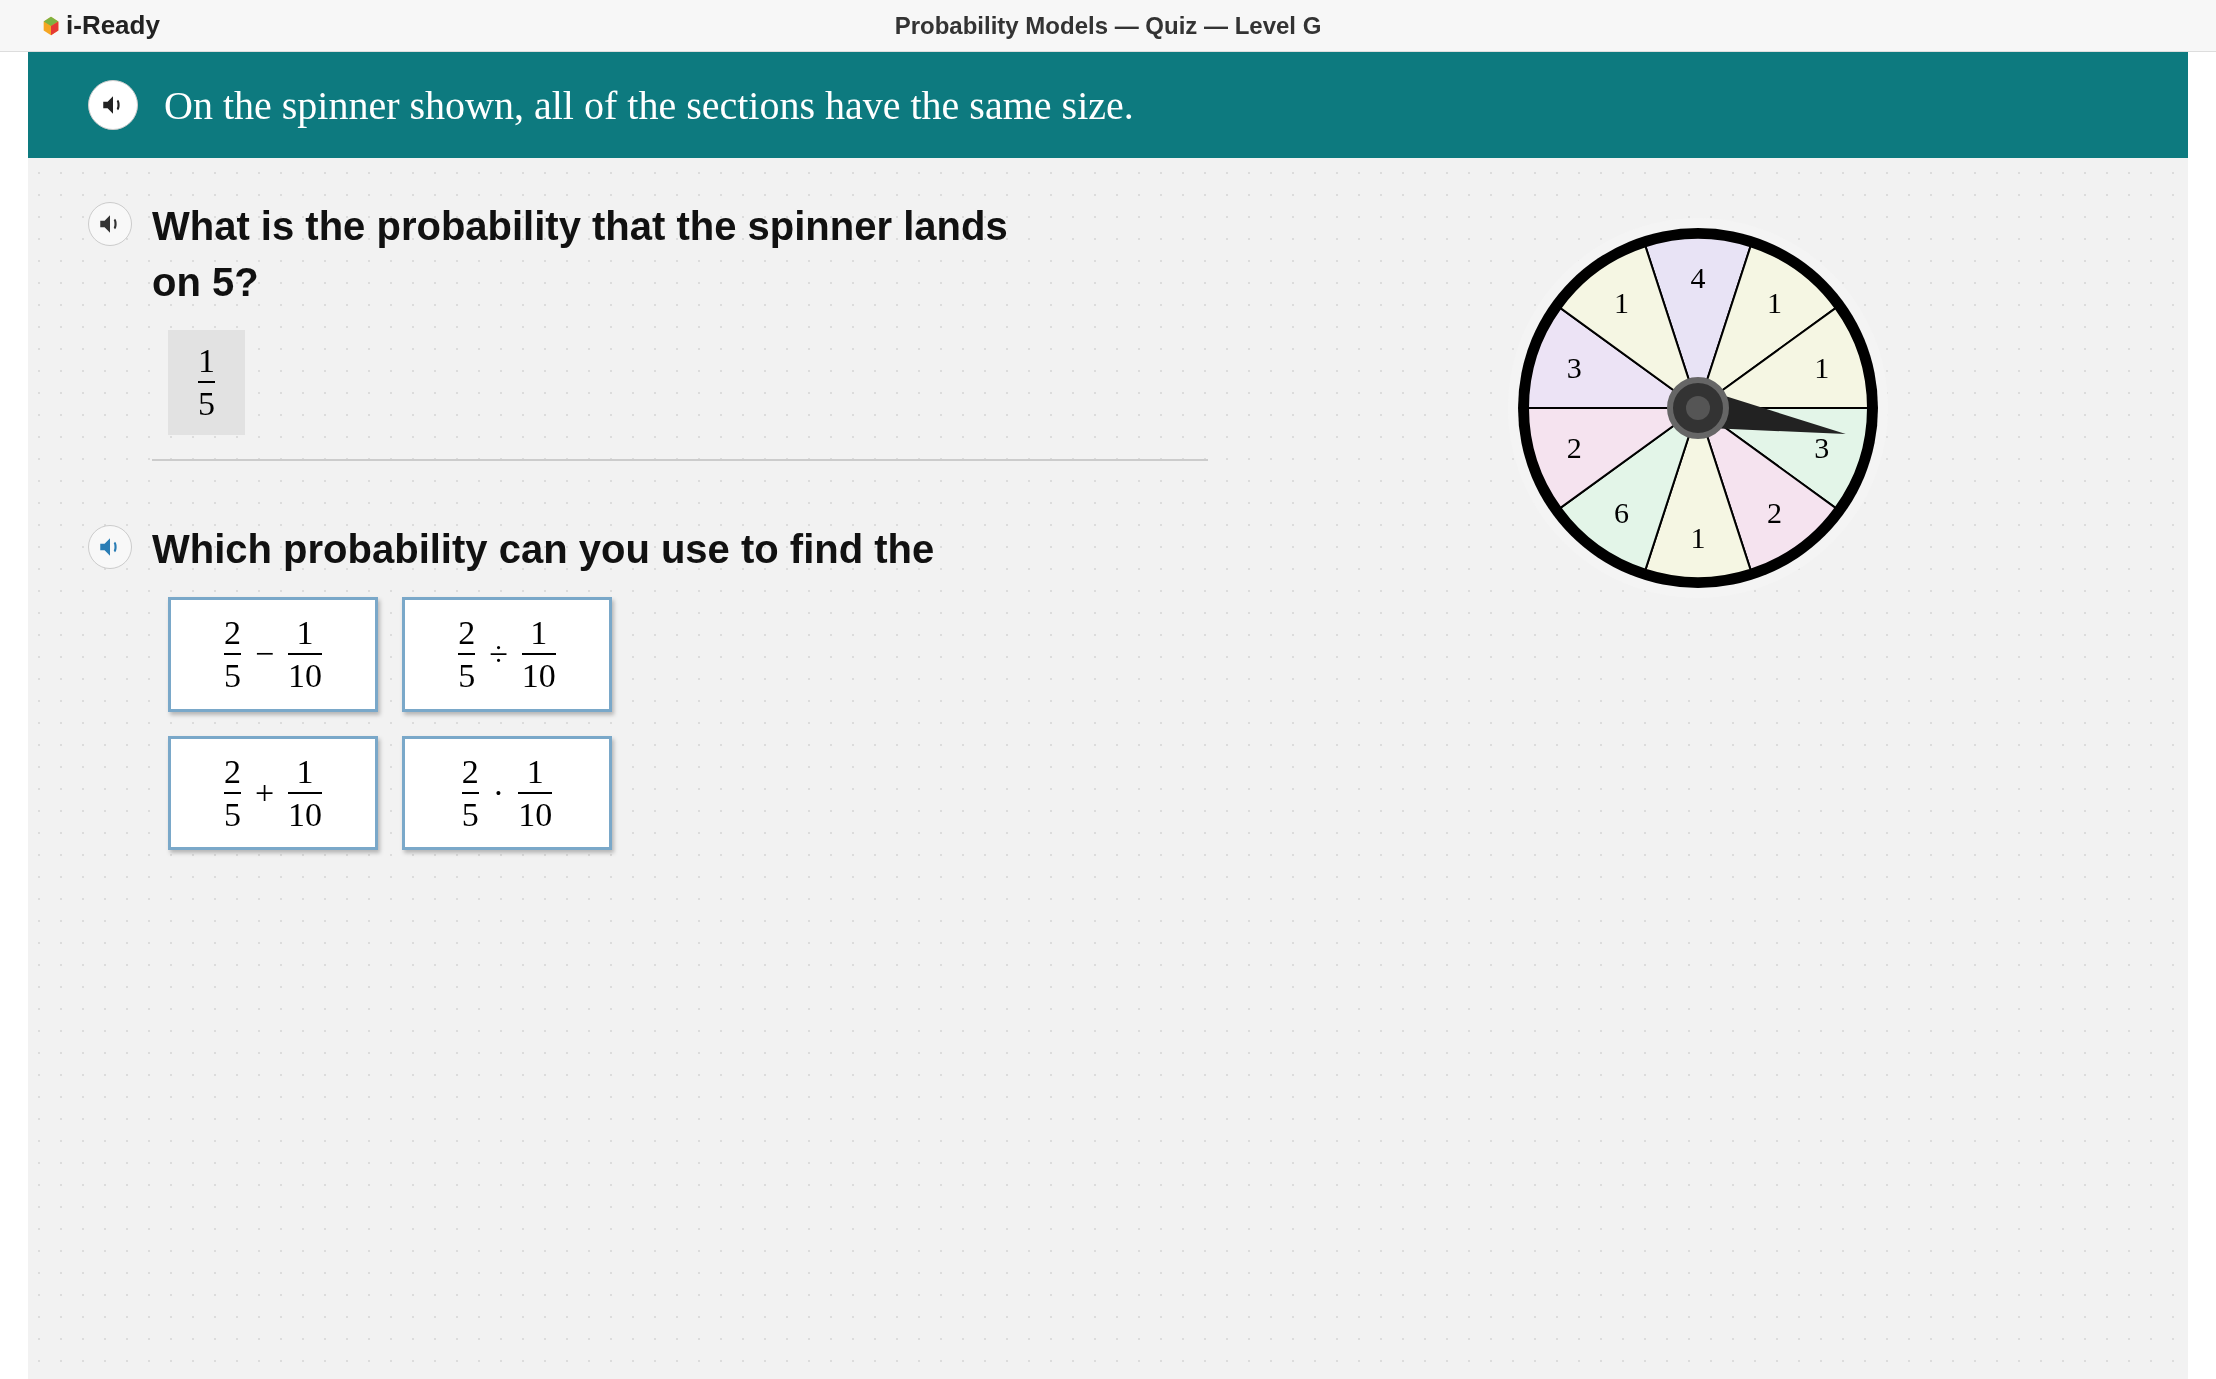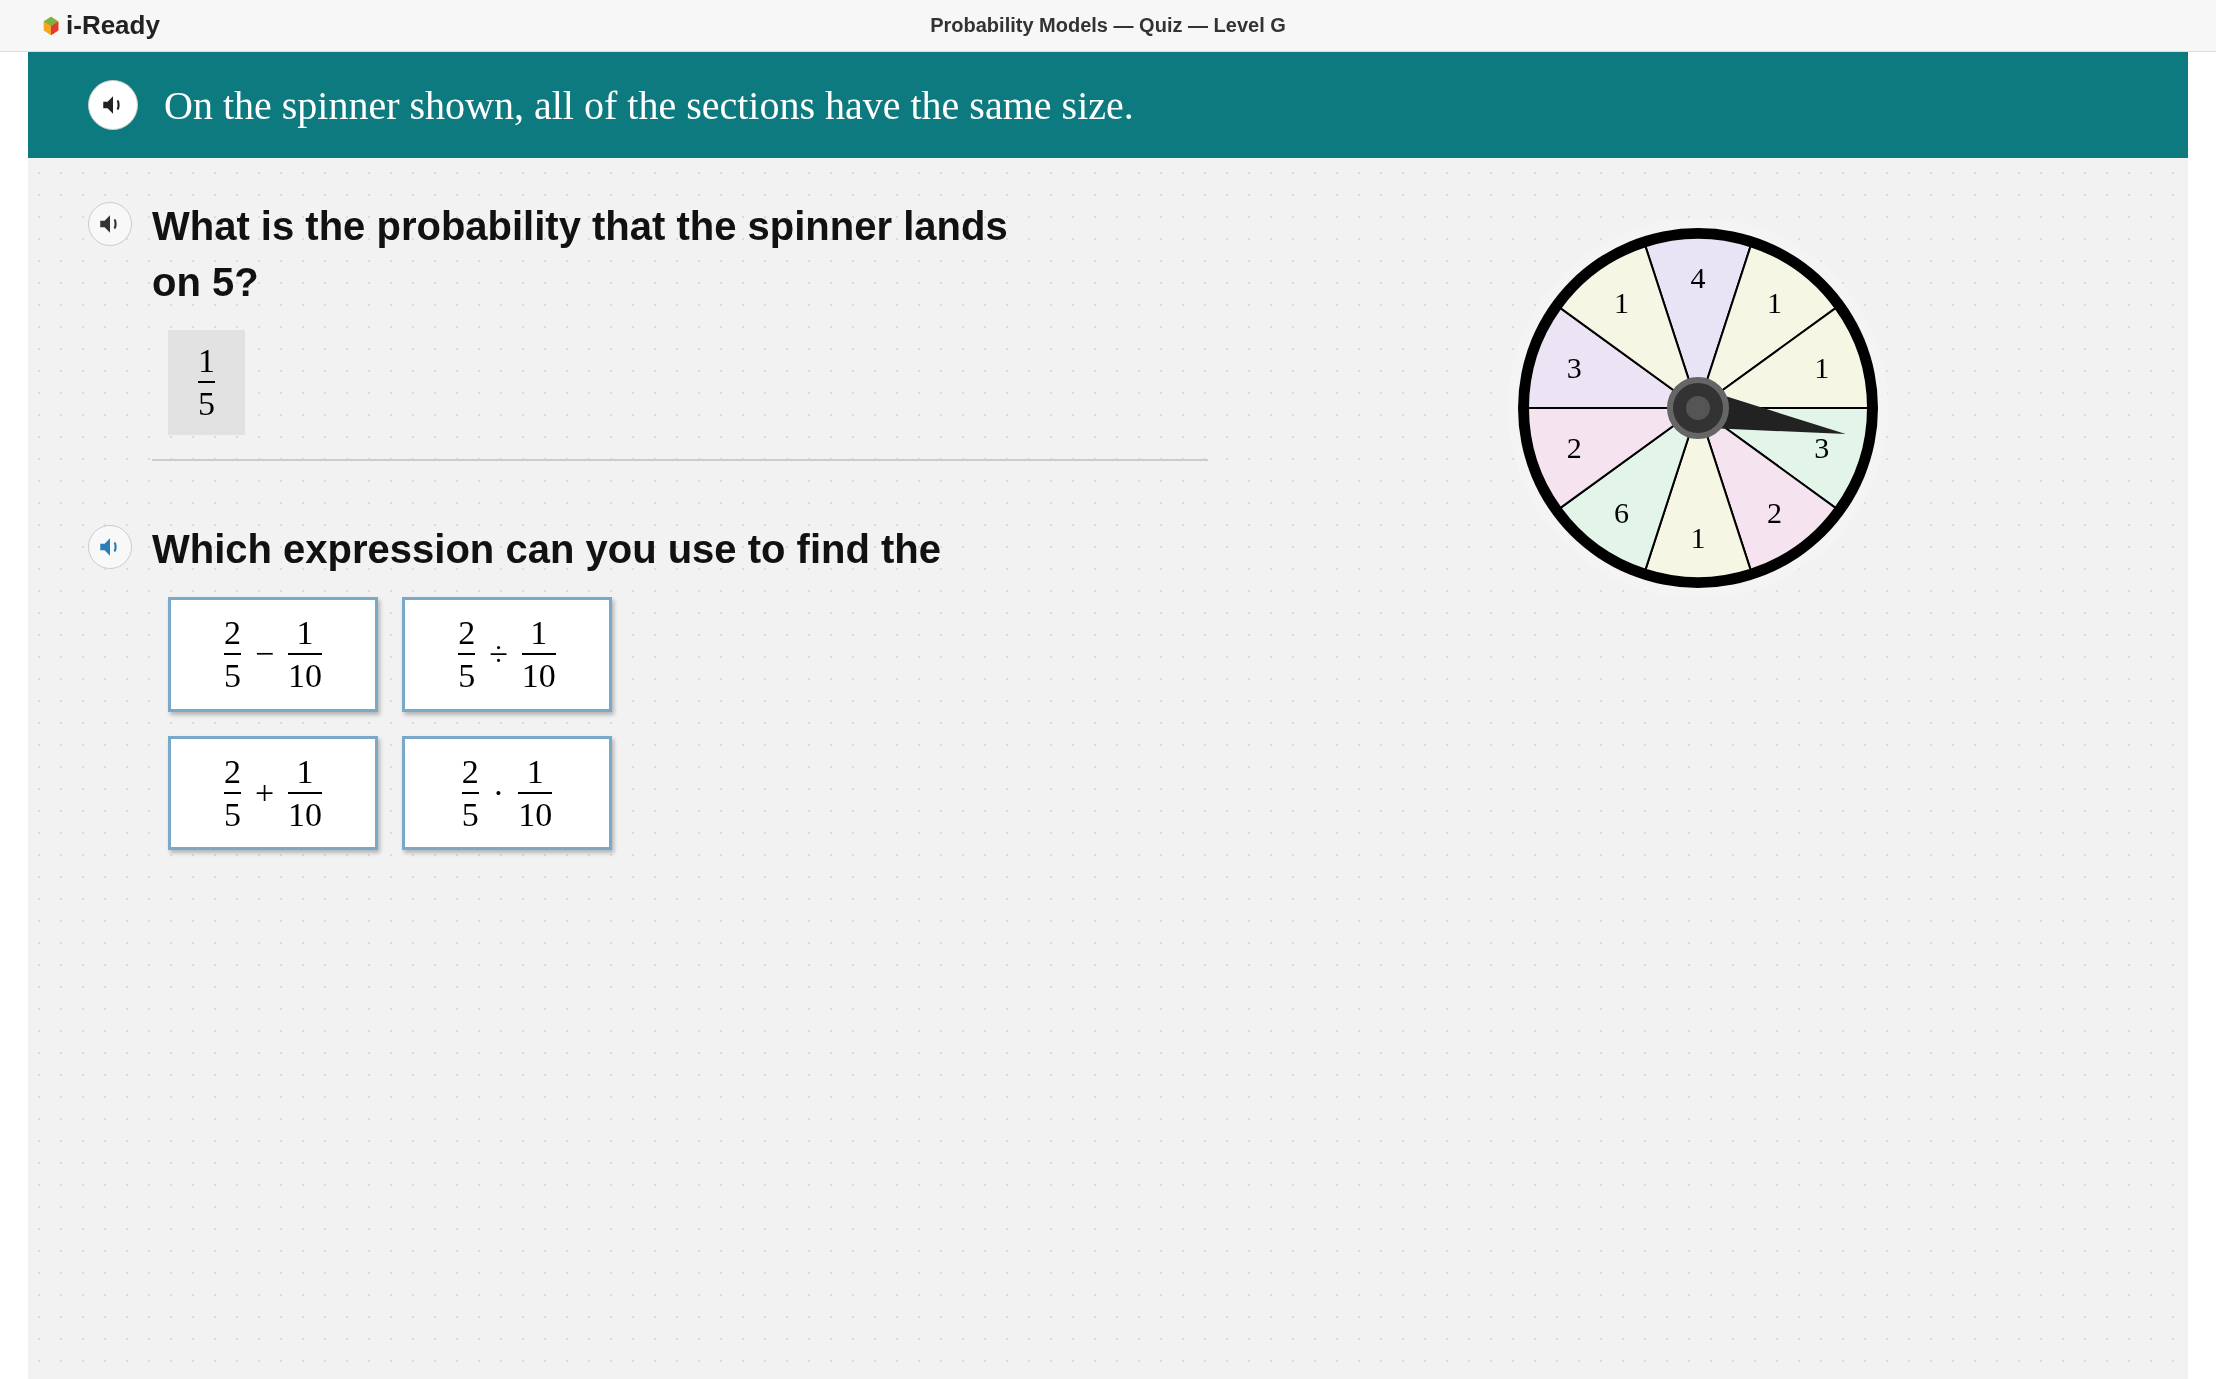--- a/index.html
+++ b/index.html
@@ -35,21 +35,21 @@
   }
   .logo-text {
     font-weight: 700;
     font-size: 26px;
     color: #222;
   }
   .top-title {
     position: absolute;
     left: 50%;
     transform: translateX(-50%);
-    font-size: 20px;
+    font-size: 24px;
     font-weight: 600;
     color: #333;
   }
   .main-frame {
     margin: 0 28px;
     background: #f2f2f2;
     background-image: radial-gradient(circle, #dcdcdc 1px, transparent 1px);
     background-size: 22px 22px;
     height: calc(100% - 52px);
     position: relative;
@@ -234,21 +234,21 @@
           <div class="audio-col">
             <div class="audio-btn small">
               <svg viewBox="0 0 24 24" fill="#2a7db5">
                 <path d="M3 9v6h4l5 5V4L7 9H3z"></path>
                 <path d="M16 8c1.5 1 1.5 7 0 8" stroke="#2a7db5" stroke-width="2" fill="none"></path>
               </svg>
             </div>
           </div>
           <div class="body-col">
             <div class="q-text">
-              <span>Which expression can you use to find the</span><br>
+              <span>Which probability can you use to find the</span><br>
             </div>
             <div class="choices" id="choices-grid">
                 <div class="choice">
                   <div class="expr">
                     <span class="frac">
                       <span class="num">2</span>
                       <span class="bar"></span>
                       <span class="den">5</span>
                     </span>
                     <span class="op">−</span>

